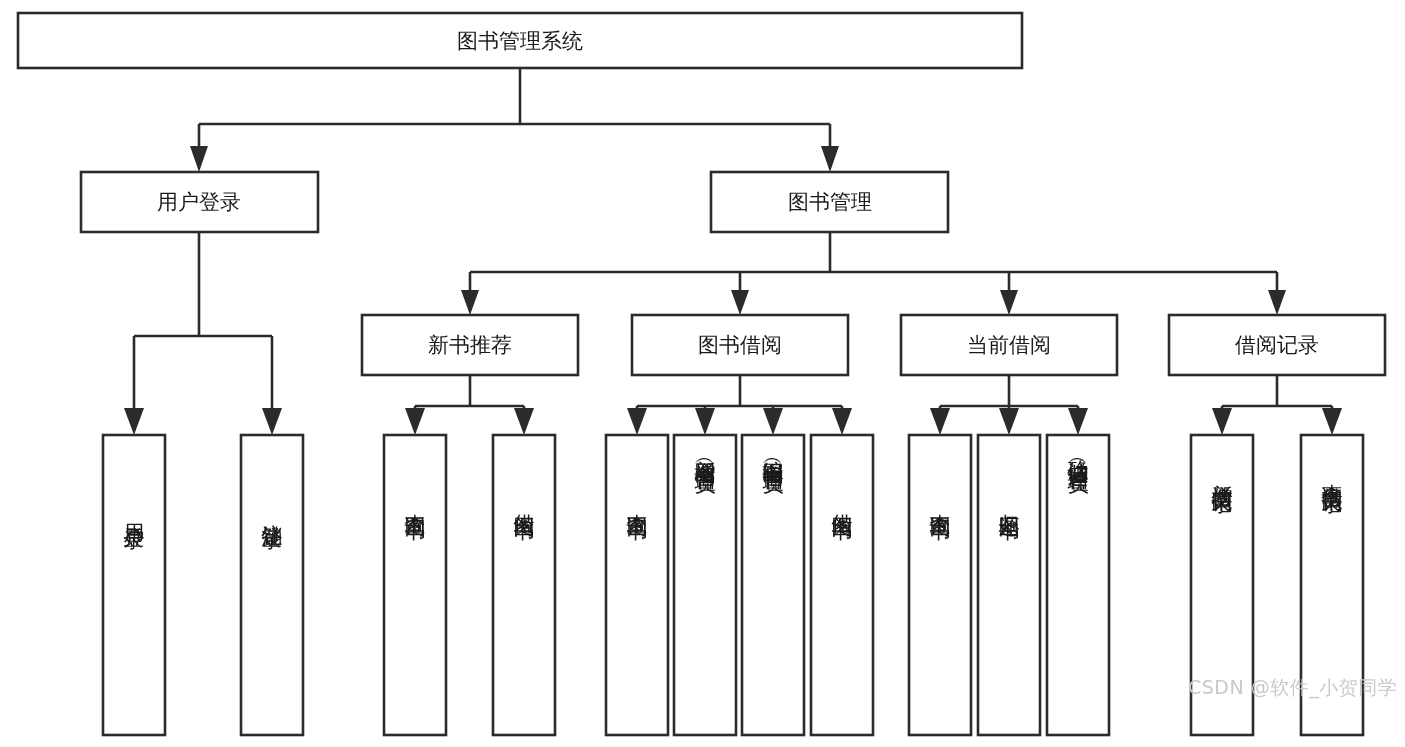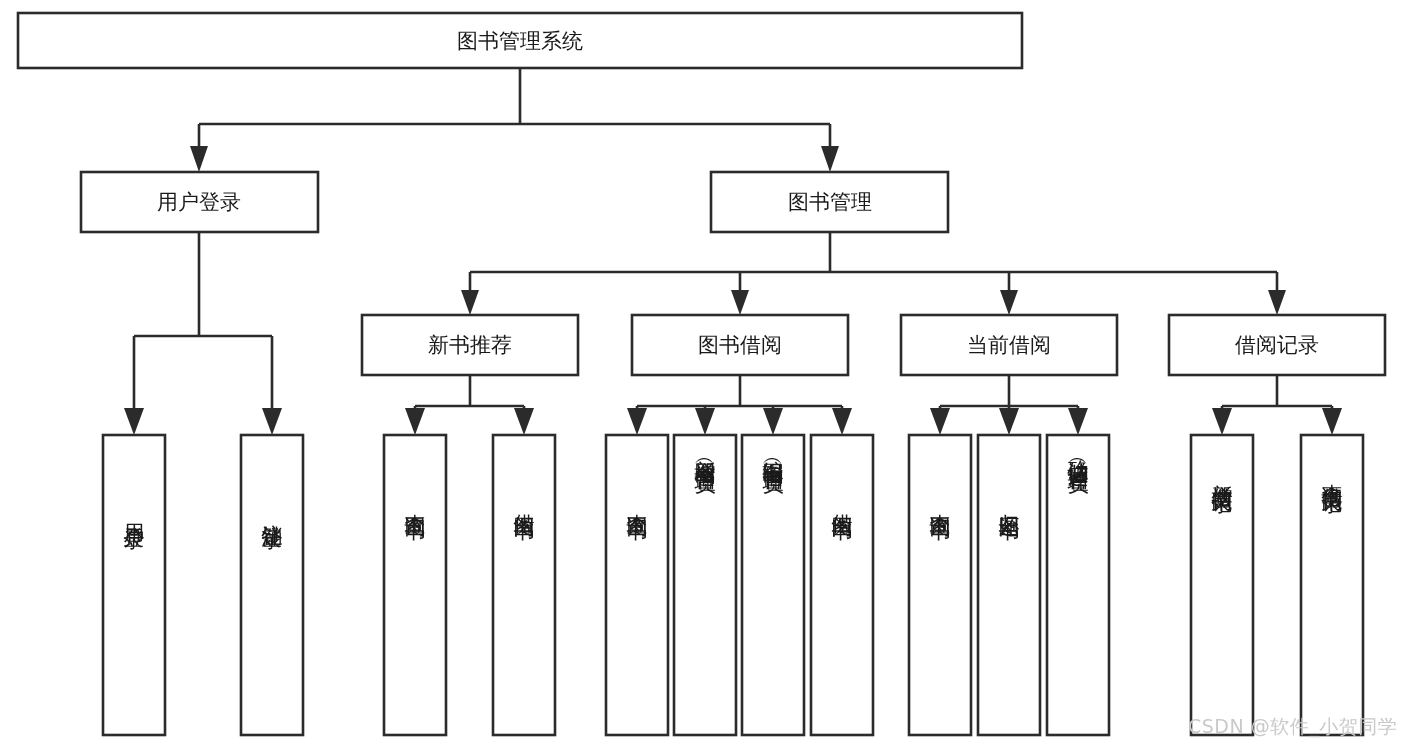--- a/index.html
+++ b/index.html
@@ -68,21 +68,21 @@
     font-family: "DejaVu Sans", "Liberation Sans", sans-serif;
     font-size: 21px;
     line-height: 1.05;
     letter-spacing: 2px;
     color: #1a1a1a;
     white-space: nowrap;
   }
   .watermark {
     position: absolute;
     left: 1188px;
-    top: 714px;
+    top: 675px;
     font-family: "DejaVu Sans", "Liberation Sans", sans-serif;
     font-size: 19px;
     color: #c9c9c9;
     letter-spacing: 0.5px;
     white-space: nowrap;
     user-select: none;
   }
 </style>
 </head>
 <body>

